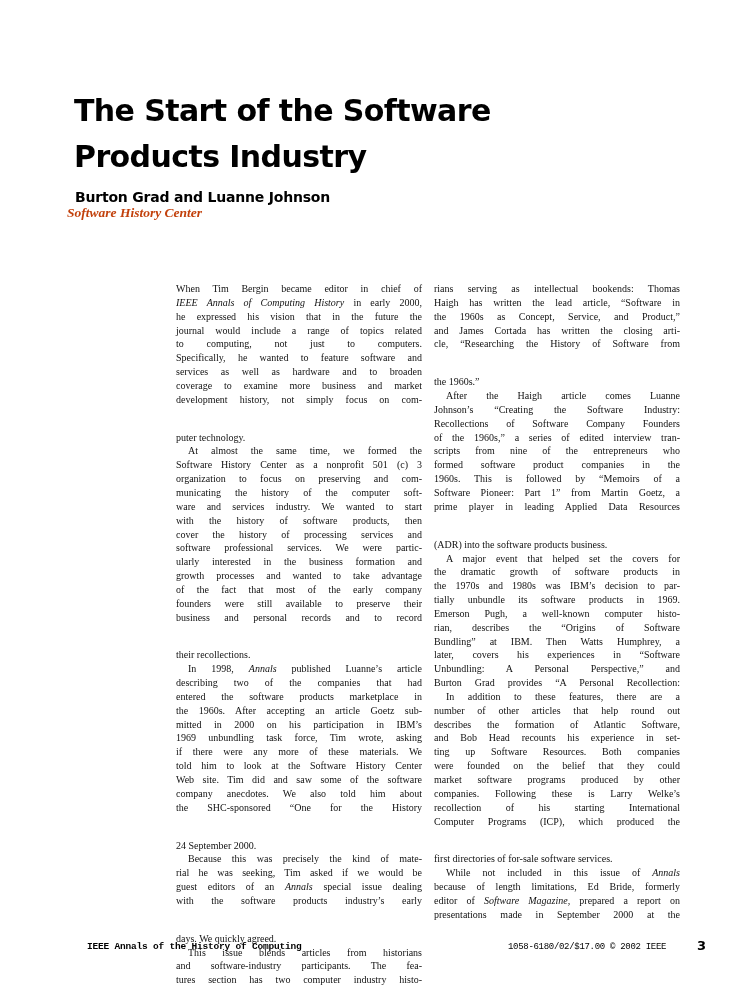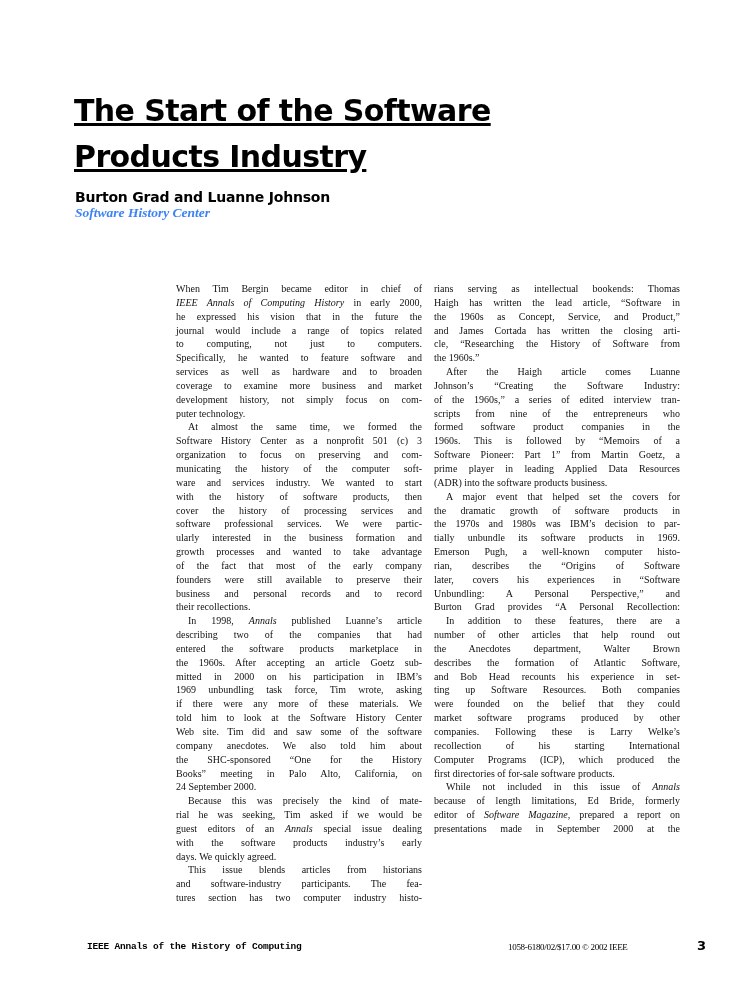--- a/index.html
+++ b/index.html
@@ -1,48 +1,48 @@
 <!DOCTYPE html>
 <html><head>
 <meta charset="utf-8">
 <style>
   html, body { margin: 0; padding: 0; background: #ffffff; }
   body { width: 755px; height: 1000px; position: relative; overflow: hidden; color: #111; }
   .title {
     position: absolute; left: 74px; top: 88px; width: 520px;
     font-family: "DejaVu Sans", sans-serif; font-weight: bold;
-    font-size: 30px; line-height: 46px; letter-spacing: -0.6px; color: #000; text-decoration: underline;
+    font-size: 30px; line-height: 46px; letter-spacing: -0.6px; color: #000;
   }
   .title span { display: block; white-space: nowrap; }
   .authors {
     position: absolute; left: 75px; top: 189px;
     font-family: "DejaVu Sans", sans-serif; font-weight: bold; font-size: 14px;
     letter-spacing: -0.2px; color: #000;
   }
   .affil {
-    position: absolute; left: 75px; top: 205px;
-    font-family: "Liberation Serif", serif; font-style: italic; font-weight: bold; font-size: 13.5px; color: #3b82f6;
+    position: absolute; left: 67px; top: 205px;
+    font-family: "Liberation Serif", serif; font-style: italic; font-weight: bold; font-size: 13.5px; color: #c2410c;
   }
   .col {
     position: absolute; top: 282px; width: 246px;
     font-family: "Liberation Serif", serif; font-size: 10px; line-height: 13.85px; color: #111;
   }
   .col.left { left: 176px; }
   .col.right { left: 434px; }
   .ln { display: block; height: 13.85px; white-space: nowrap; text-align: justify; text-align-last: justify; }
-  .ln.last { text-align-last: left; }
+  .ln.last { text-align-last: left; margin-top: 24px; }
   .ln.ind { padding-left: 12px; }
   em { font-style: italic; }
   .footer-left {
     position: absolute; left: 75px; top: 941px;
     font-family: Liberation Mono, monospace; font-weight: bold; font-size: 9.5px; letter-spacing: -0.2px; color: #000; padding-left: 12px;
   }
   .footer-right {
     position: absolute; left: 508px; top: 942px;
-    font-family: Liberation Serif, serif; font-size: 9px; letter-spacing: -0.3px; color: #000;
+    font-family: Liberation Mono, monospace; font-size: 9px; letter-spacing: -0.3px; color: #000;
   }
   .page-num {
     position: absolute; left: 697px; top: 938px;
     font-family: "DejaVu Sans", sans-serif; font-weight: bold; font-size: 13px; color: #000;
   }
 </style>
 </head>
 <body>
 
 <div class="title">
@@ -81,68 +81,68 @@
     <span class="ln">describing two of the companies that had</span>
     <span class="ln">entered the software products marketplace in</span>
     <span class="ln">the 1960s. After accepting an article Goetz sub-</span>
     <span class="ln">mitted in 2000 on his participation in IBM’s</span>
     <span class="ln">1969 unbundling task force, Tim wrote, asking</span>
     <span class="ln">if there were any more of these materials. We</span>
     <span class="ln">told him to look at the Software History Center</span>
     <span class="ln">Web site. Tim did and saw some of the software</span>
     <span class="ln">company anecdotes. We also told him about</span>
     <span class="ln">the SHC-sponsored “One for the History</span>
-    <span class="ln">Books” meeting in Palo Alto, California, on</span>
     <span class="ln last">24 September 2000.</span>
     <span class="ln ind">Because this was precisely the kind of mate-</span>
     <span class="ln">rial he was seeking, Tim asked if we would be</span>
     <span class="ln">guest editors of an <em>Annals</em> special issue dealing</span>
     <span class="ln">with the software products industry’s early</span>
     <span class="ln last">days. We quickly agreed.</span>
     <span class="ln ind">This issue blends articles from historians</span>
     <span class="ln">and software-industry participants. The fea-</span>
     <span class="ln">tures section has two computer industry histo-</span>
   </div>
 <div class="col right">
     <span class="ln">rians serving as intellectual bookends: Thomas</span>
     <span class="ln">Haigh has written the lead article, “Software in</span>
     <span class="ln">the 1960s as Concept, Service, and Product,”</span>
     <span class="ln">and James Cortada has written the closing arti-</span>
     <span class="ln">cle, “Researching the History of Software from</span>
     <span class="ln last">the 1960s.”</span>
     <span class="ln ind">After the Haigh article comes Luanne</span>
     <span class="ln">Johnson’s “Creating the Software Industry:</span>
+    <span class="ln">Recollections of Software Company Founders</span>
     <span class="ln">of the 1960s,” a series of edited interview tran-</span>
     <span class="ln">scripts from nine of the entrepreneurs who</span>
     <span class="ln">formed software product companies in the</span>
     <span class="ln">1960s. This is followed by “Memoirs of a</span>
     <span class="ln">Software Pioneer: Part 1” from Martin Goetz, a</span>
     <span class="ln">prime player in leading Applied Data Resources</span>
     <span class="ln last">(ADR) into the software products business.</span>
     <span class="ln ind">A major event that helped set the covers for</span>
     <span class="ln">the dramatic growth of software products in</span>
     <span class="ln">the 1970s and 1980s was IBM’s decision to par-</span>
     <span class="ln">tially unbundle its software products in 1969.</span>
     <span class="ln">Emerson Pugh, a well-known computer histo-</span>
     <span class="ln">rian, describes the “Origins of Software</span>
+    <span class="ln">Bundling” at IBM. Then Watts Humphrey, a</span>
     <span class="ln">later, covers his experiences in “Software</span>
     <span class="ln">Unbundling: A Personal Perspective,” and</span>
     <span class="ln">Burton Grad provides “A Personal Recollection:</span>
     <span class="ln ind">In addition to these features, there are a</span>
     <span class="ln">number of other articles that help round out</span>
-    <span class="ln">the Anecdotes department, Walter Brown</span>
     <span class="ln">describes the formation of Atlantic Software,</span>
     <span class="ln">and Bob Head recounts his experience in set-</span>
     <span class="ln">ting up Software Resources. Both companies</span>
     <span class="ln">were founded on the belief that they could</span>
     <span class="ln">market software programs produced by other</span>
     <span class="ln">companies. Following these is Larry Welke’s</span>
     <span class="ln">recollection of his starting International</span>
     <span class="ln">Computer Programs (ICP), which produced the</span>
-    <span class="ln last">first directories of for-sale software products.</span>
+    <span class="ln last">first directories of for-sale software services.</span>
     <span class="ln ind">While not included in this issue of <em>Annals</em></span>
     <span class="ln">because of length limitations, Ed Bride, formerly</span>
     <span class="ln">editor of <em>Software Magazine</em>, prepared a report on</span>
     <span class="ln">presentations made in September 2000 at the</span>
   </div>
 
 <div class="footer-left">IEEE Annals of the History of Computing</div>
 <div class="footer-right">1058-6180/02/$17.00 © 2002 IEEE</div>
 <div class="page-num">3</div>
 

